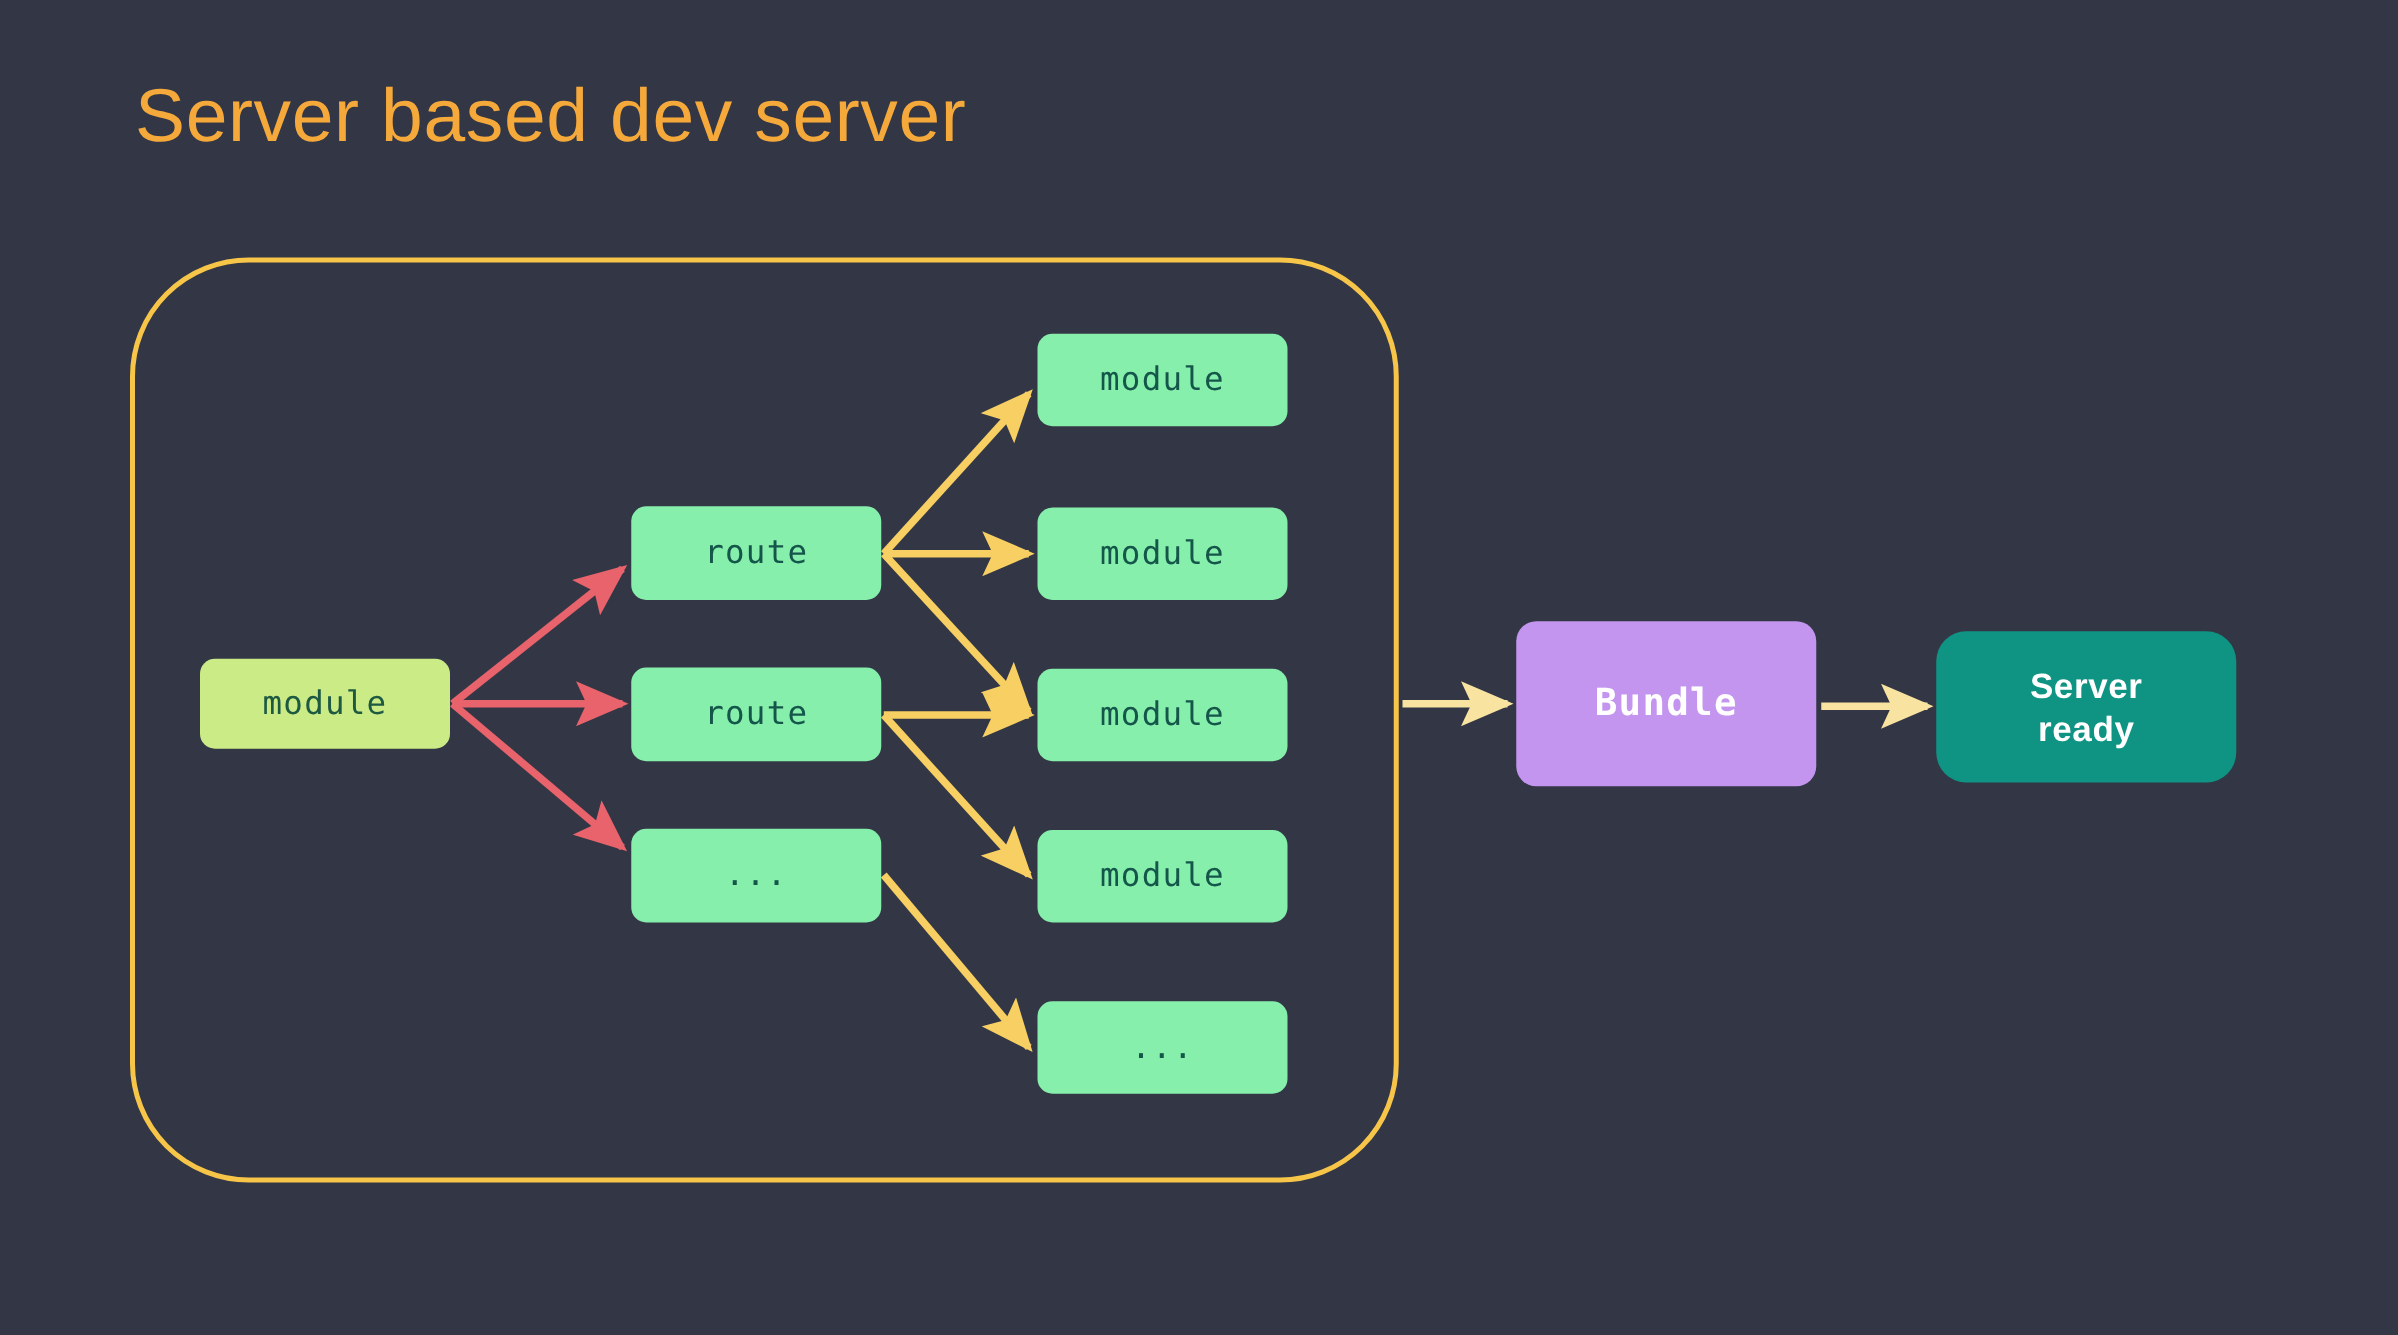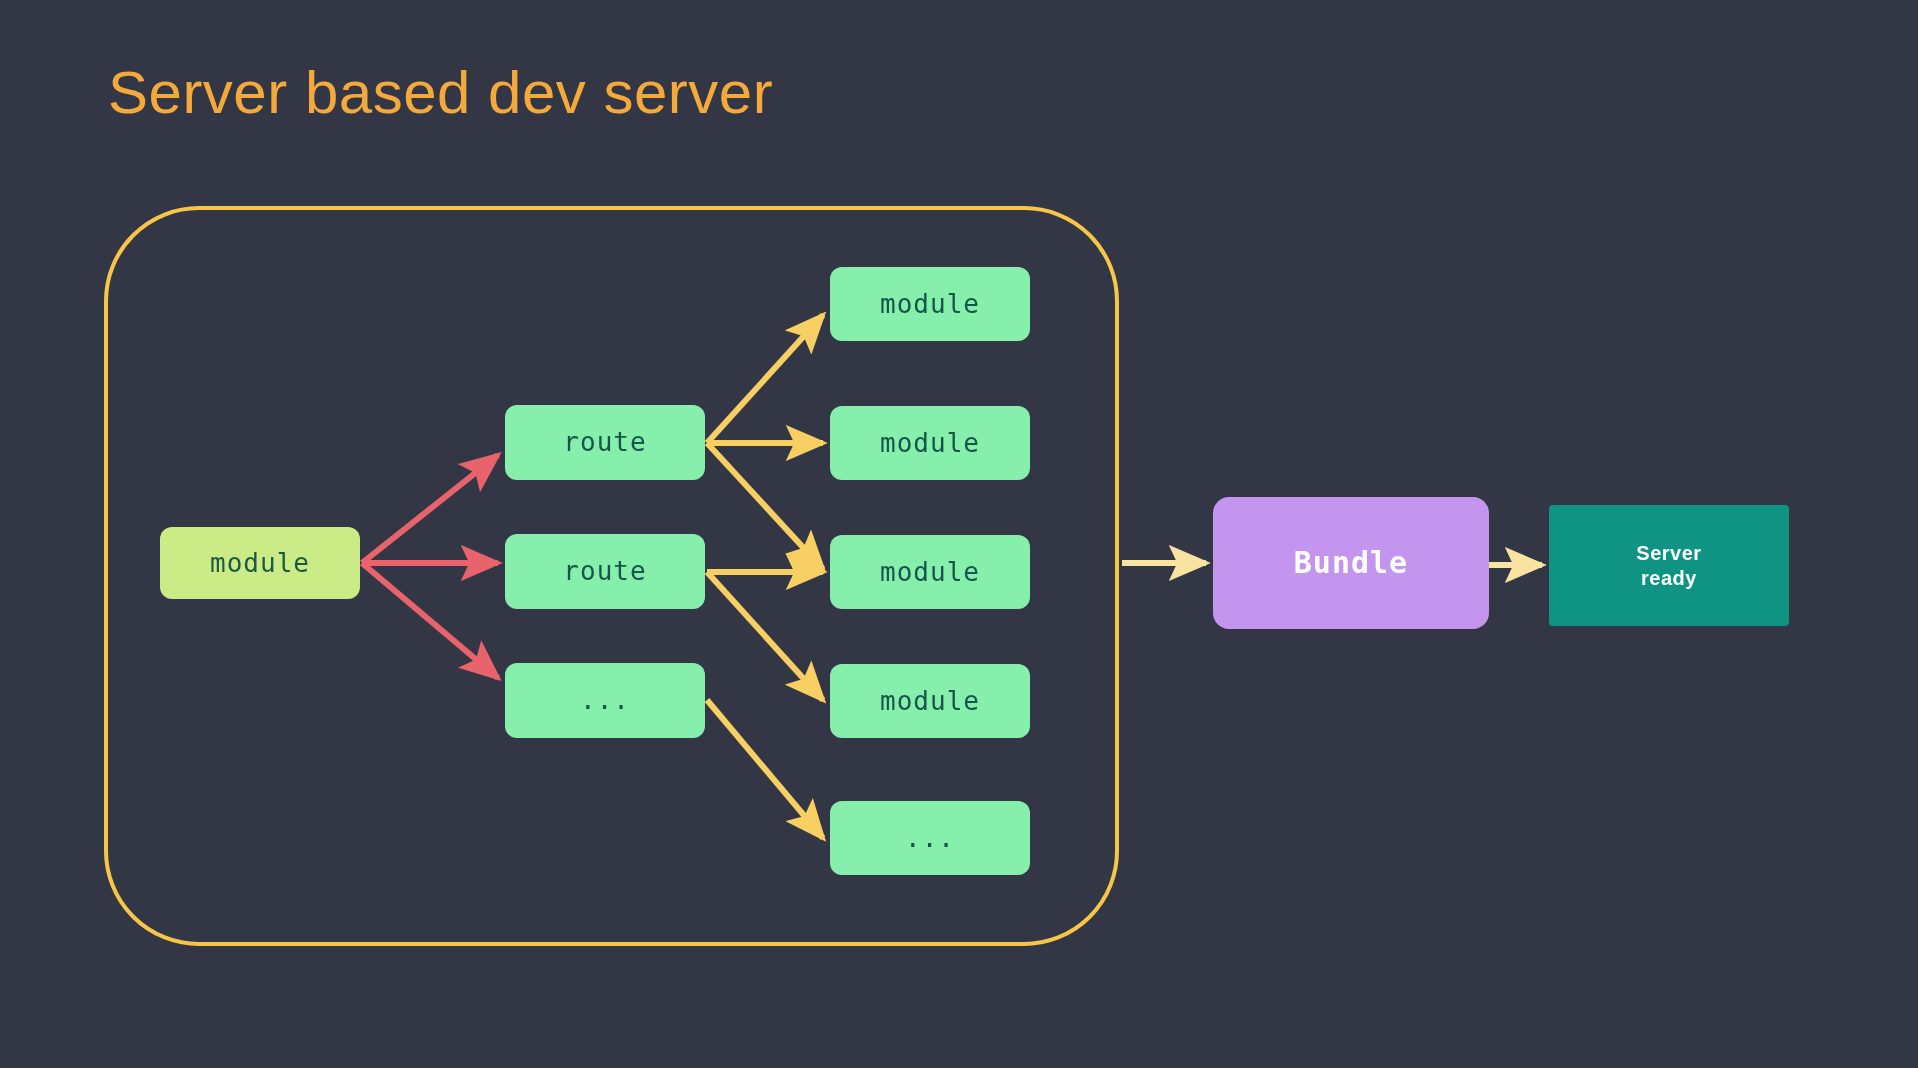--- a/index.html
+++ b/index.html
@@ -61,22 +61,22 @@
     background: #c495ef;
     color: #ffffff;
     font-weight: bold;
     font-size: 30px;
     border-radius: 16px;
   }
   .node-server {
     background: #0f9484;
     color: #ffffff;
     font-weight: bold;
-    font-size: 20px;
-    border-radius: 4px;
+    font-size: 28px;
+    border-radius: 24px;
     font-family: "Liberation Sans", sans-serif;
     letter-spacing: 0.5px;
   }
   #container-frame {
     position: absolute;
     left: 104px;
     top: 206px;
     width: 1015px;
     height: 740px;
     border: 4px solid #f7c548;
@@ -188,21 +188,21 @@
   </div>
 
   <div class="node node-green" style="left:830px;top:664px;width:200px;height:74px;">
     <span>module</span>
   </div>
 
   <div class="node node-green" style="left:830px;top:801px;width:200px;height:74px;">
     <span>...</span>
   </div>
 
-  <div class="node node-bundle" style="left:1213px;top:497px;width:276px;height:132px;">
+  <div class="node node-bundle" style="left:1213px;top:497px;width:240px;height:132px;">
     <span>Bundle</span>
   </div>
 
   <div class="node node-server" style="left:1549px;top:505px;width:240px;height:121px;white-space:pre-line;">
     <span>Server
 ready</span>
   </div>
 
 
 </div>

